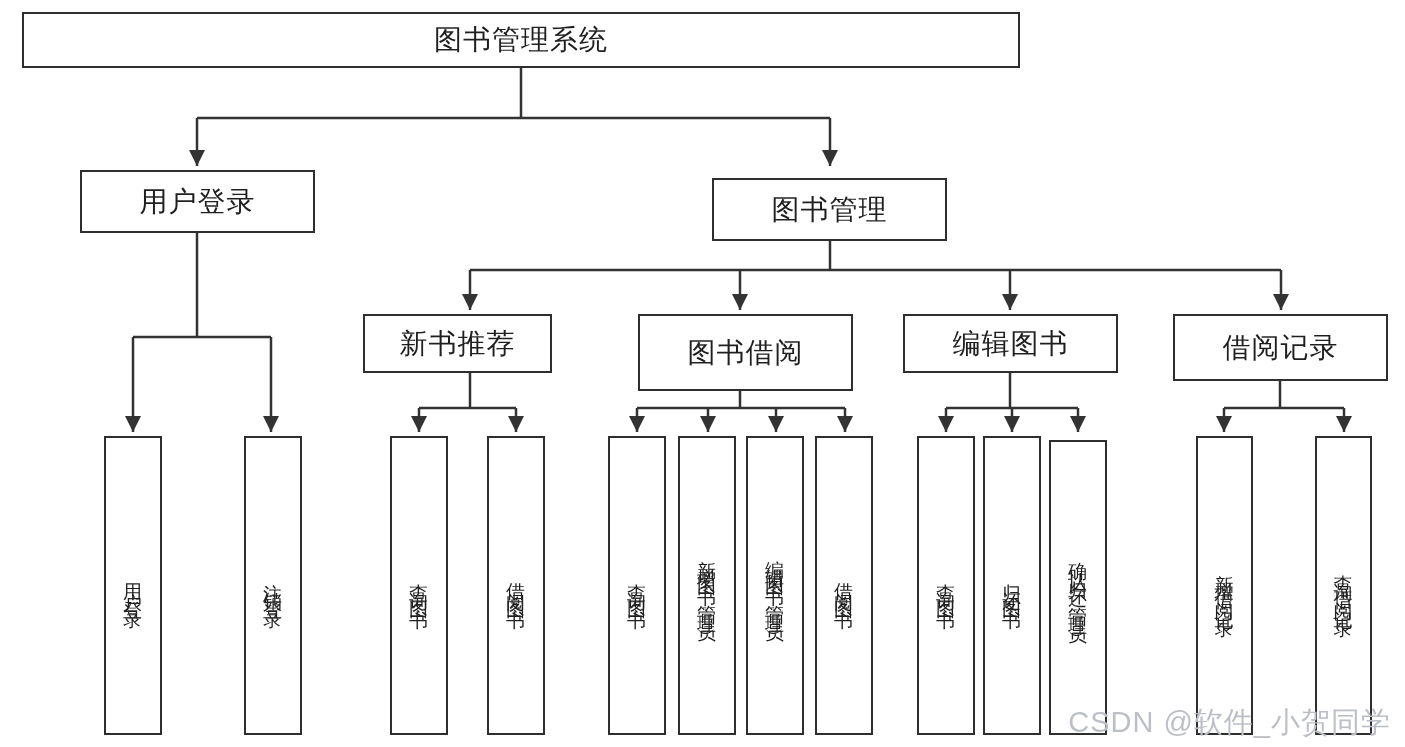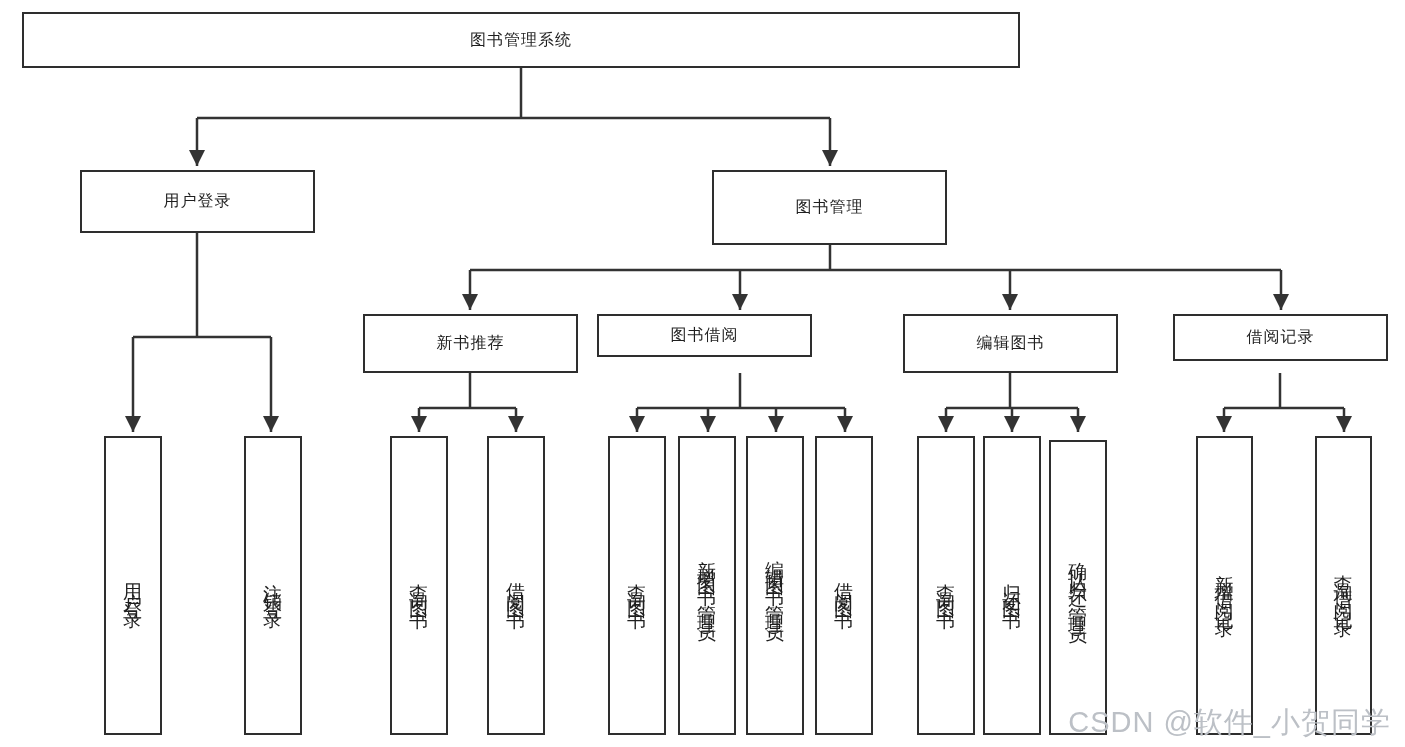--- a/index.html
+++ b/index.html
@@ -24,21 +24,21 @@
   }
   .node {
     position: absolute;
     box-sizing: border-box;
     border: 2px solid #2e2e2e;
     background: #ffffff;
     display: flex;
     align-items: center;
     justify-content: center;
     color: #1f1f1f;
-    font-size: 16px;
+    font-size: 28px;
     letter-spacing: 1px;
     white-space: nowrap;
   }
   .node.leaf {
     writing-mode: vertical-rl;
     text-orientation: mixed;
     font-size: 19px;
     letter-spacing: 9px;
     white-space: normal;
     line-height: 1;
@@ -104,26 +104,26 @@
       <path d="M1280,373 V408"></path>
       <path d="M1224,408 H1344"></path>
       <path d="M1224,408 V432" marker-end="url(#arrow)"></path>
       <path d="M1344,408 V432" marker-end="url(#arrow)"></path>
     </g>
   </svg>
 
   <div class="node" style="left:22px;top:12px;width:998px;height:56px">图书管理系统</div>
 
   <div class="node" style="left:80px;top:170px;width:235px;height:63px">用户登录</div>
-  <div class="node" style="left:712px;top:170px;width:235px;height:75px">图书管理</div>
+  <div class="node" style="left:712px;top:178px;width:235px;height:63px">图书管理</div>
 
-  <div class="node" style="left:363px;top:314px;width:215px;height:59px">新书推荐</div>
-  <div class="node" style="left:597px;top:314px;width:215px;height:43px">图书借阅</div>
+  <div class="node" style="left:363px;top:314px;width:189px;height:59px">新书推荐</div>
+  <div class="node" style="left:638px;top:314px;width:215px;height:77px">图书借阅</div>
   <div class="node" style="left:903px;top:314px;width:215px;height:59px">编辑图书</div>
-  <div class="node" style="left:1173px;top:314px;width:215px;height:47px">借阅记录</div>
+  <div class="node" style="left:1173px;top:314px;width:215px;height:67px">借阅记录</div>
 
   <div class="node leaf" style="left:104px;top:436px;width:58px;height:299px">用户登录</div>
   <div class="node leaf" style="left:244px;top:436px;width:58px;height:299px">注销登录</div>
 
   <div class="node leaf" style="left:390px;top:436px;width:58px;height:299px">查询图书</div>
   <div class="node leaf" style="left:487px;top:436px;width:58px;height:299px">借阅图书</div>
 
   <div class="node leaf" style="left:608px;top:436px;width:58px;height:299px">查询图书</div>
   <div class="node leaf" style="left:678px;top:436px;width:58px;height:299px">新增图书（管理员）</div>
   <div class="node leaf" style="left:746px;top:436px;width:58px;height:299px">编辑图书（管理员）</div>

